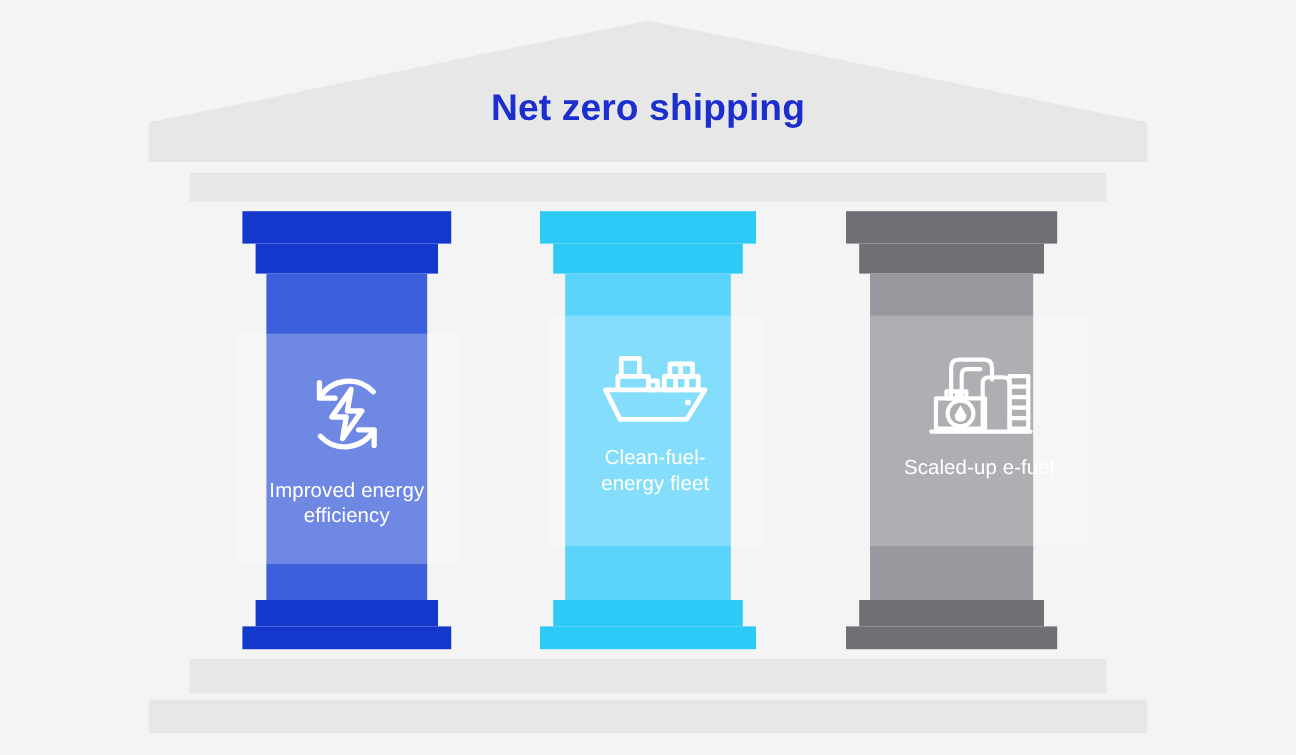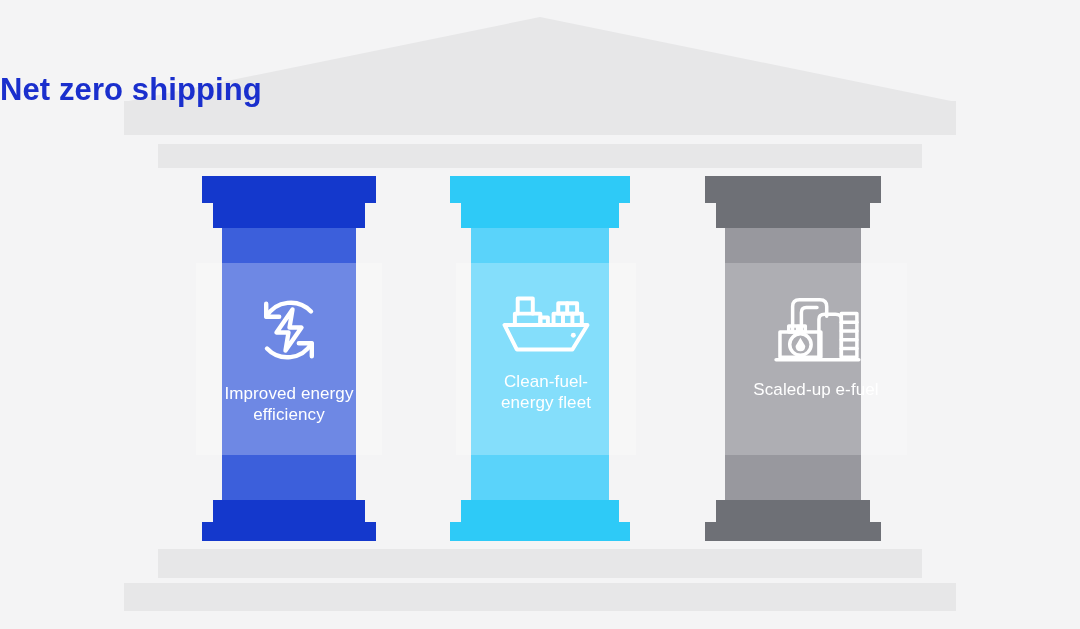--- a/index.html
+++ b/index.html
@@ -28,21 +28,21 @@
     top: 0;
     width: 1080px;
     height: 140px;
     pointer-events: none;
   }
   .title {
     position: absolute;
     left: 0;
     top: 72px;
     width: 1080px;
-    text-align: left;
+    text-align: center;
     font-size: 31px;
     font-weight: bold;
     letter-spacing: 0.1px;
     color: #1a2fcd;
     white-space: nowrap;
   }
   .architrave {
     position: absolute;
     left: 158px;
     top: 144px;
@@ -113,21 +113,21 @@
     position: absolute;
     top: 263px;
     height: 192px;
     display: flex;
     flex-direction: column;
     align-items: center;
     justify-content: flex-start;
     box-sizing: border-box;
     padding-top: 28px;
   }
-  .panel-blue { background: rgba(255,255,255,0.26); }
+  .panel-blue { background: rgba(255,255,255,0.26); margin-top: 15px; }
   .panel-cyan { background: rgba(255,255,255,0.26); }
   .panel-gray { background: rgba(255,255,255,0.22); }
 
   .panel-icon {
     width: 80px;
     height: 78px;
     display: block;
   }
   .panel-label {
     margin-top: 14px;

